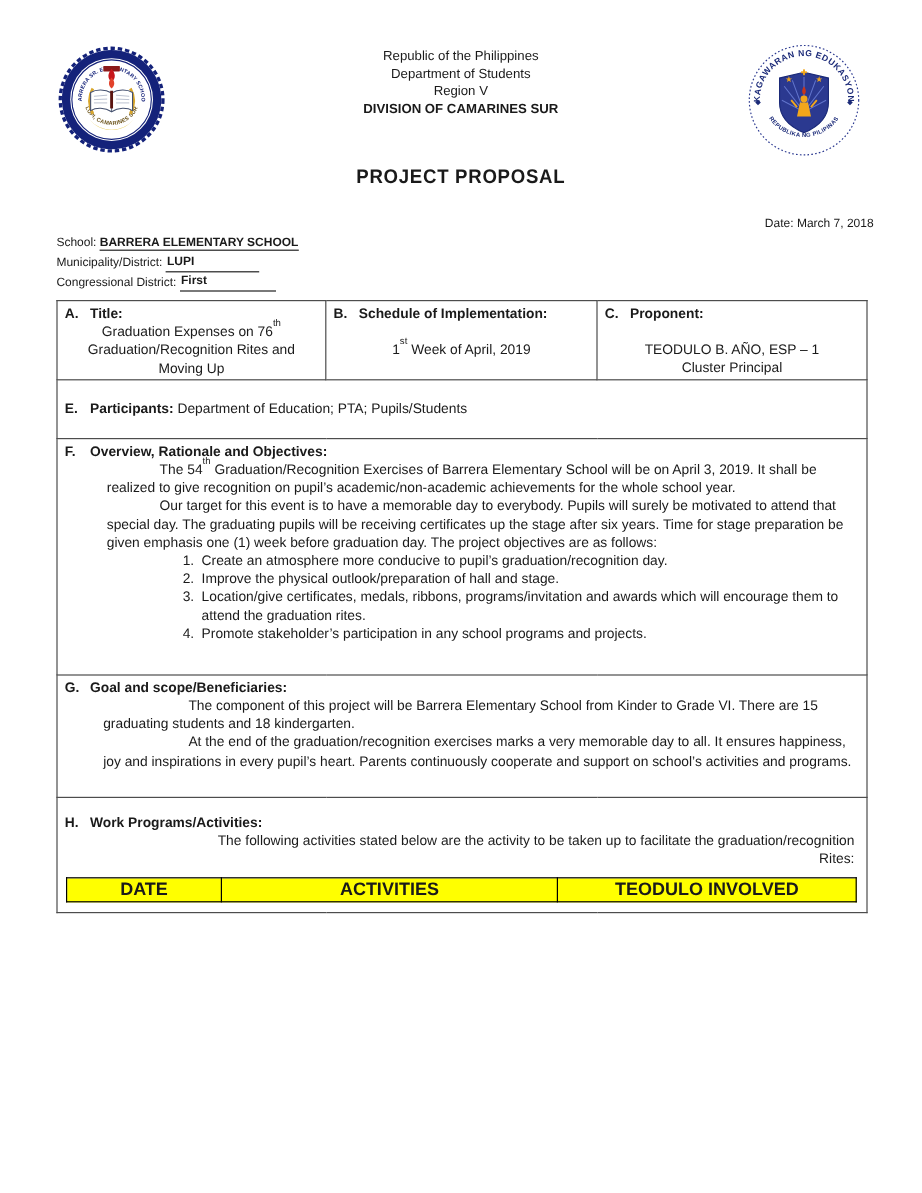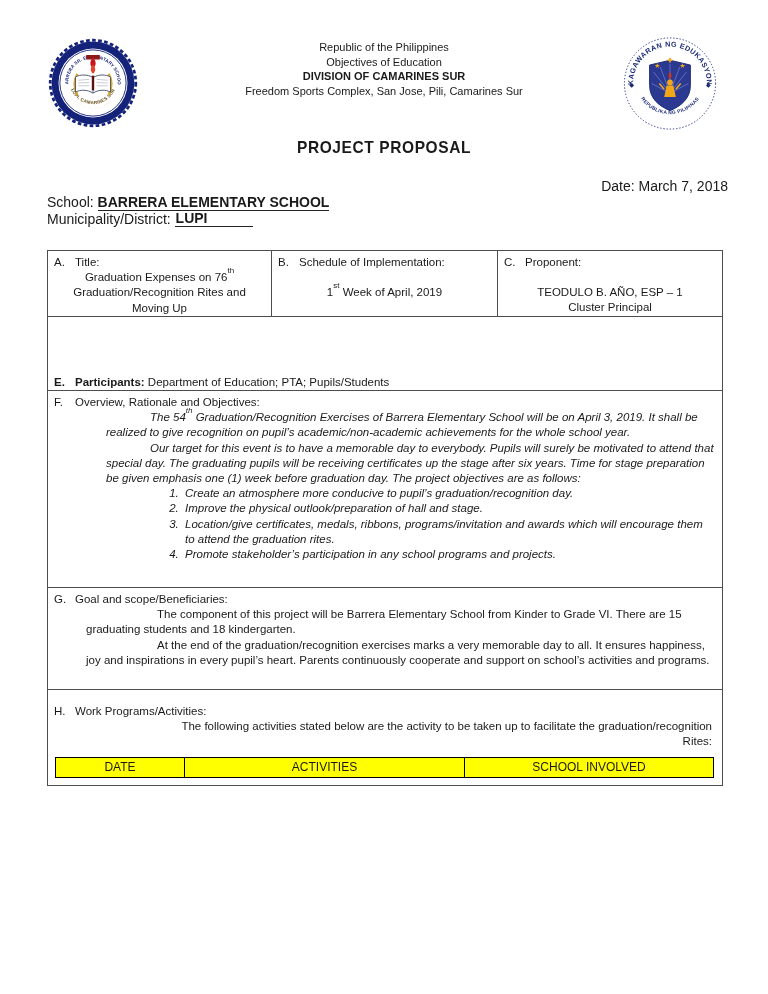--- a/index.html
+++ b/index.html
@@ -11,58 +11,58 @@
   .hdr-logo-left  { position:absolute; left:46px;  top:37px; }
   .hdr-logo-right { position:absolute; left:618px; top:35px; }
   .hdr-text { position:absolute; left:150px; right:150px; top:40px; text-align:center;
               font-size:11px; line-height:14.5px; }
   .hdr-text .bold { font-weight:bold; }
 
   .doc-title { position:absolute; left:0; right:0; top:139px; text-align:center;
                font-weight:800; font-size:15.5px; letter-spacing:.6px; transform:scaleY(1.06); }
 
   
-  .meta { position:absolute; left:47px; right:40px; top:179px; font-size:14px; line-height:15.3px; }
+  .meta { position:absolute; left:47px; right:40px; top:179px; font-size:10px; line-height:15.3px; }
   .meta .date { text-align:right; margin-bottom:1px; }
-  .b { font-weight:bold;margin-top:41px; }
+  .b { font-weight:bold; }
   .u-school { font-weight:bold; border-bottom:1.2px solid #222; }
   .fill-line { display:inline-block; border-bottom:1.2px solid #222; vertical-align:bottom; }
   .fill-muni { width:78px; } .fill-dist { width:80px; }
   .fill-line .b { padding-left:1px; }
 
   
   table.main { position:absolute; left:47px; top:250px; width:675px; border-collapse:collapse; table-layout:fixed; }
   table.main td { border:1px solid #4d4d4d; vertical-align:top; font-size:11.5px; line-height:15.2px; padding:0; }
-  .sec-head { font-weight:normal; padding:4px 4px 0 6px; }
+  .sec-head { font-weight:bold; padding:4px 4px 0 6px; }
   .sec-label { display:inline-block; width:21px; }
   .center-line { text-align:center; padding:0 4px; }
   sup { font-size:8px; position:relative; top:-3.5px; line-height:0; }
   .spacer15 { height:15px; }
 
   td.cell-a, td.cell-b, td.cell-c { height:62px; }
   td.cell-d { height:40px; } td.cell-d .inner { padding:13px 8px 0 6px; }
   td.cell-e { height:49px; } td.cell-e .inner { padding:17px 8px 0 6px; }
   td.cell-f { height:197px; }
   td.cell-g { height:102px; }
   td.cell-h { height:96px; }
 
-  .f-body { margin:0 8px 0 58px;font-style:italic; }
+  .f-body { margin:0 8px 0 41px; }
   .f-body p { text-indent:44px; }
   .f-body ol { margin:0; padding-left:76px; }
   .f-body li { padding-left:3px; }
   .g-body { margin:0 10px 0 38px; }
   .g-body p { text-indent:71px; }
   .h-body { margin:0 10px 0 18px; }
   .h-body p { text-indent:114px;text-align:right; }
   td.cell-h .sec-head { padding-top:14px; }
 
   
   table.wp { border-collapse:collapse; table-layout:fixed; width:658px; margin:7px 0 0 7px; }
-  table.wp td { border:1.5px solid #000; background:var(--hl,#FFFF00); font-weight:normal;
-                text-align:center; font-size:12px; height:20px; vertical-align:middle; padding:1px 2px; }
+  table.wp td { border:1.5px solid #000; background:var(--hl,#FFFF00); font-weight:bold;
+                text-align:center; font-size:15px; height:20px; vertical-align:middle; padding:1px 2px; }
 
   svg text { font-family:"Liberation Sans",sans-serif; }
 </style>
 </head>
 <body>
 
 <div class="page">
 
   <svg class="hdr-logo-left" width="94" height="92" viewBox="0 0 100 100">
     <defs>
@@ -86,23 +86,23 @@
     <path d="M 50,44 C 44,40.5 36,40.5 31,43.5 L 31,60 C 36,57 44,57 50,61 C 56,57 64,57 69,60 L 69,43.5 C 64,40.5 56,40.5 50,44 Z" fill="#ffffff" stroke="#44506e" stroke-width="1"></path>
     <path d="M 50,44 L 50,61" stroke="#44506e" stroke-width="0.8"></path>
     <path d="M 34,47 L 46,46 M 34,50 L 46,49.5 M 34,53 L 46,53 M 54,46 L 66,47 M 54,49.5 L 66,50 M 54,53 L 66,53" stroke="#9aa3b8" stroke-width="0.6"></path>
     <rect x="48.7" y="42" width="2.6" height="16" fill="#5a1410"></rect>
     <path d="M 50,22 C 46.5,26.5 45.8,30.5 50,34 C 54.2,30.5 53.5,26.5 50,22 Z" fill="#c8151a"></path>
     <path d="M 50,30 C 47,33.5 46.6,37 50,40 C 53.4,37 53,33.5 50,30 Z" fill="#e2422b"></path>
   </svg>
 
   <div class="hdr-text">
     <div>Republic of the Philippines</div>
-    <div>Objectives of Education</div>
+    <div>Department of Students</div>
+    <div>Region V</div>
     <div class="bold">DIVISION OF CAMARINES SUR</div>
-    <div>Freedom Sports Complex, San Jose, Pili, Camarines Sur</div>
   </div>
 
   <svg class="hdr-logo-right" width="104" height="97" viewBox="0 0 100 100">
     <defs>
       <path id="rp-top" d="M 12,50 A 38,38 0 0 1 88,50"></path>
       <path id="rp-bot" d="M 15,54 A 36,36 0 0 0 85,54"></path>
     </defs>
     <circle cx="50" cy="50" r="47" fill="#ffffff" stroke="#2b3990" stroke-width="1" stroke-dasharray="1.4 1.9"></circle>
     <text font-size="7.4" font-weight="bold" fill="#1b2a78" letter-spacing="0.5">
       <textPath href="#rp-top" startOffset="50%" text-anchor="middle">KAGAWARAN NG EDUKASYON</textPath>
@@ -126,20 +126,23 @@
 
   <div class="doc-title">PROJECT PROPOSAL</div>
 
   <div class="meta">
     <div class="date">Date: March 7, 2018</div>
     <div>
       <span>School: </span><span class="u-school">BARRERA ELEMENTARY SCHOOL</span>
     </div>
     <div>
       <span>Municipality/District: </span><span class="fill-line fill-muni"><span class="b">LUPI</span></span>
+    </div>
+    <div>
+      <span>Congressional District: </span><span class="fill-line fill-dist"><span class="b">First</span></span>
     </div>
   </div>
 
   <table class="main">
     <colgroup>
         <col style="width:224px">
         <col style="width:226px">
         <col style="width:225px">
       </colgroup>
     <tbody>
@@ -200,21 +203,21 @@
         <table class="wp">
           <colgroup>
                 <col style="width:129px">
                 <col style="width:280px">
                 <col style="width:249px">
               </colgroup>
           <tbody>
                 <tr>
             <td>DATE</td>
             <td>ACTIVITIES</td>
-            <td>SCHOOL INVOLVED</td>
+            <td>TEODULO INVOLVED</td>
           </tr>
         </tbody>
             </table>
       </td>
     </tr>
   </tbody>
     </table>
 
 </div>
 

